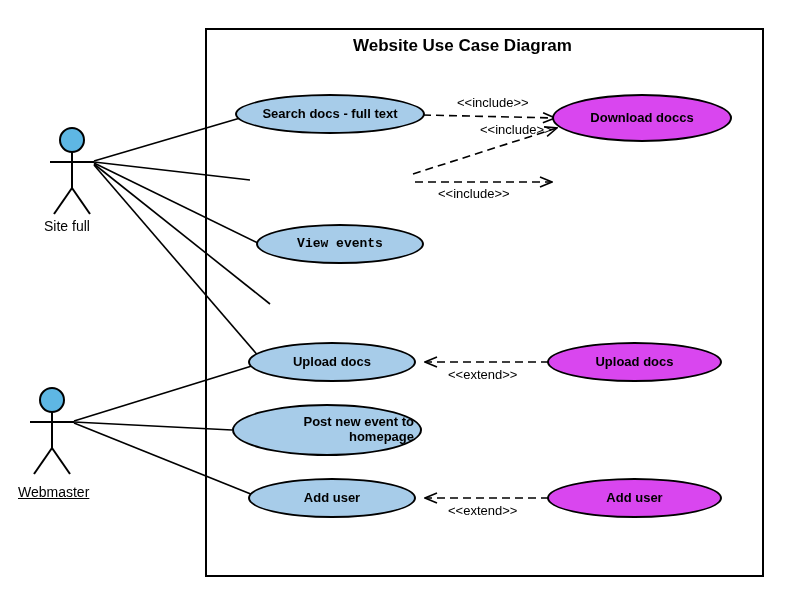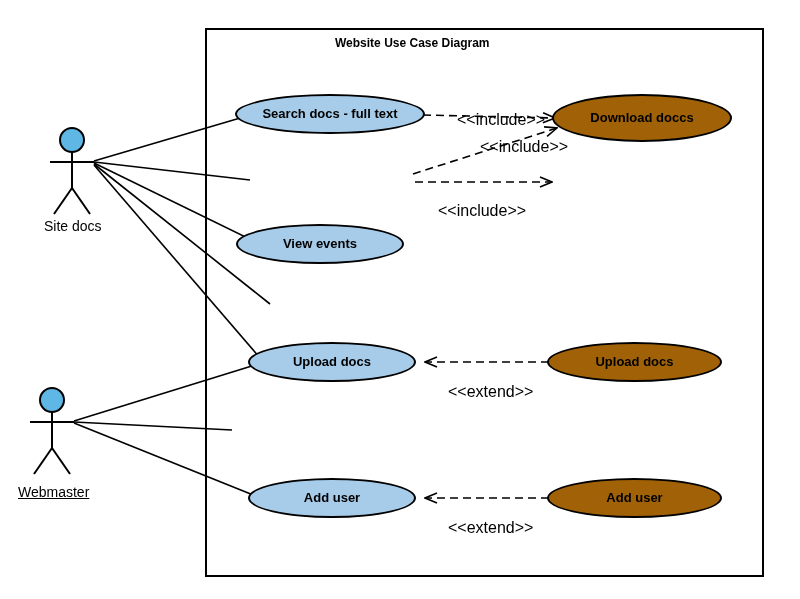--- a/index.html
+++ b/index.html
@@ -1,36 +1,36 @@
 <!DOCTYPE html>
 <html><head>
 <meta charset="utf-8">
 <style>
   body { margin: 0; font-family: Verdana, Arial, sans-serif; background: #fff; }
   .canvas { position: relative; width: 800px; height: 599px; }
   .boundary { position: absolute; border: 2px solid #000; }
-  .title { position: absolute; font-weight: bold; font-size: 12px; }
+  .title { position: absolute; font-weight: bold; font-size: 17px; margin-left: 18px; }
   .ellipse {
     position: absolute;
     border: 2px solid #000000;
     border-radius: 50%;
     display: flex;
     align-items: center;
     justify-content: center;
     text-align: right;
     font-size: 13px;
     font-weight: bold;
     padding: 2px 6px;
     box-sizing: border-box;
     line-height: 1.15;
   }
   .blue { background: #A7CCE9; }
-  .green { background: #a16207; }
+  .green { background: #d946ef; }
   .actor-label { position: absolute; font-size: 14px; text-align: center; }
-  .rel-label { position: absolute; font-size: 16px; white-space: nowrap; margin-top: 16px; }
+  .rel-label { position: absolute; font-size: 13px; white-space: nowrap; }
   svg { position: absolute; left: 0; top: 0; pointer-events: none; }
 </style>
 </head>
 <body>
 
 <div class="canvas">
 
   <div class="boundary" style="left:205px; top:28px; width:555px; height:545px;"></div>
 
   <div class="title" style="left:335px; top:36px;">Website Use Case Diagram</div>
@@ -76,26 +76,27 @@
 
     <line x1="413" y1="174" x2="557" y2="128" stroke="#000" stroke-width="1.6" stroke-dasharray="8,5" marker-end="url(#openArrow)"></line>
 
     <line x1="415" y1="182" x2="552" y2="182" stroke="#000" stroke-width="1.6" stroke-dasharray="8,5" marker-end="url(#openArrow)"></line>
 
     <line x1="549" y1="362" x2="425" y2="362" stroke="#000" stroke-width="1.6" stroke-dasharray="8,5" marker-end="url(#openArrow)"></line>
 
     <line x1="549" y1="498" x2="425" y2="498" stroke="#000" stroke-width="1.6" stroke-dasharray="8,5" marker-end="url(#openArrow)"></line>
   </svg>
 
-  <div class="actor-label" style="left:44px; top:218px;">Site docs</div>
+  <div class="actor-label" style="left:44px; top:218px;">Site full</div>
   <div class="actor-label" style="left:18px; top:484px;text-decoration:underline;">Webmaster</div>
 
   <div class="ellipse blue" style="left:235px; top:94px; width:190px; height:40px;">Search docs - full text</div>
-  <div class="ellipse blue" style="left:236px; top:224px; width:168px; height:40px;">View events</div>
+  <div class="ellipse blue" style="left:256px; top:224px; width:168px; height:40px;font-family:Liberation Mono, monospace;">View events</div>
   <div class="ellipse blue" style="left:248px; top:342px; width:168px; height:40px;">Upload docs</div>
+  <div class="ellipse blue" style="left:232px; top:404px; width:190px; height:52px;">Post new event to homepage</div>
   <div class="ellipse blue" style="left:248px; top:478px; width:168px; height:40px;">Add user</div>
 
   <div class="ellipse green" style="left:552px; top:94px; width:180px; height:48px;">Download doccs</div>
   <div class="ellipse green" style="left:547px; top:342px; width:175px; height:40px;">Upload docs</div>
   <div class="ellipse green" style="left:547px; top:478px; width:175px; height:40px;">Add user</div>
 
   <div class="rel-label" style="left:457px; top:95px;">&lt;&lt;include&gt;&gt;</div>
   <div class="rel-label" style="left:480px; top:122px;">&lt;&lt;include&gt;&gt;</div>
   <div class="rel-label" style="left:438px; top:186px;">&lt;&lt;include&gt;&gt;</div>
   <div class="rel-label" style="left:448px; top:367px;">&lt;&lt;extend&gt;&gt;</div>

